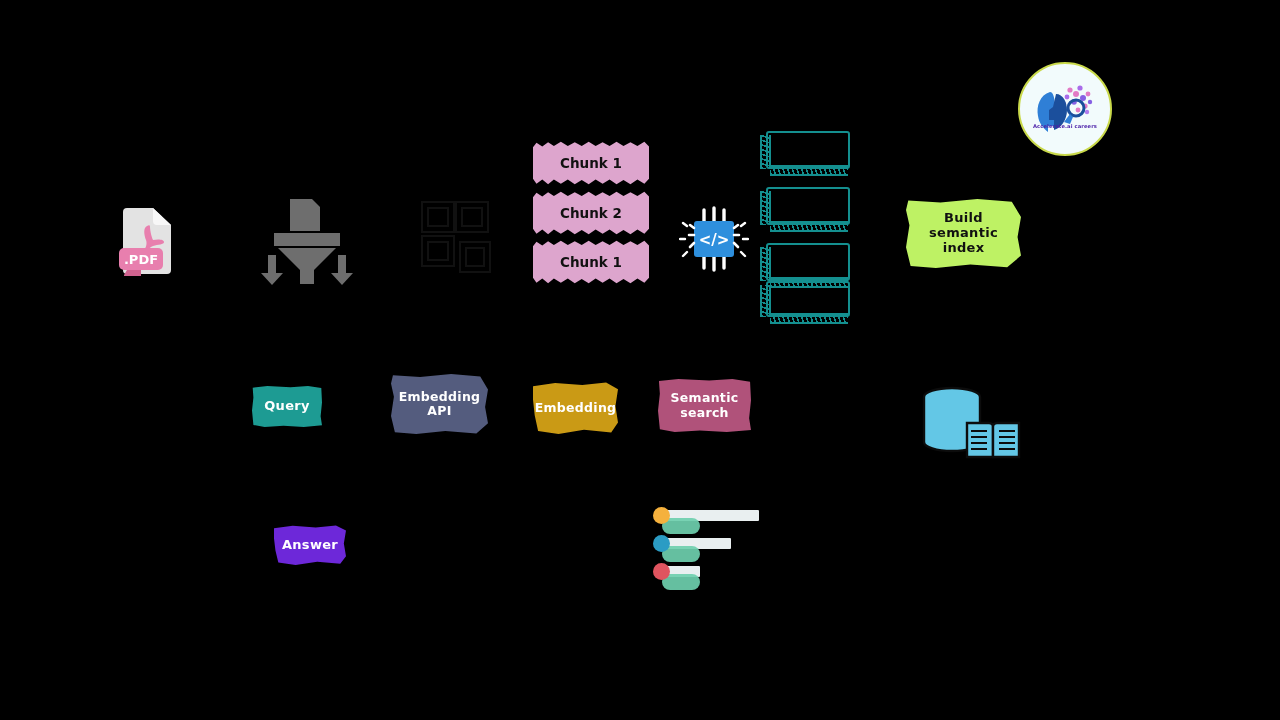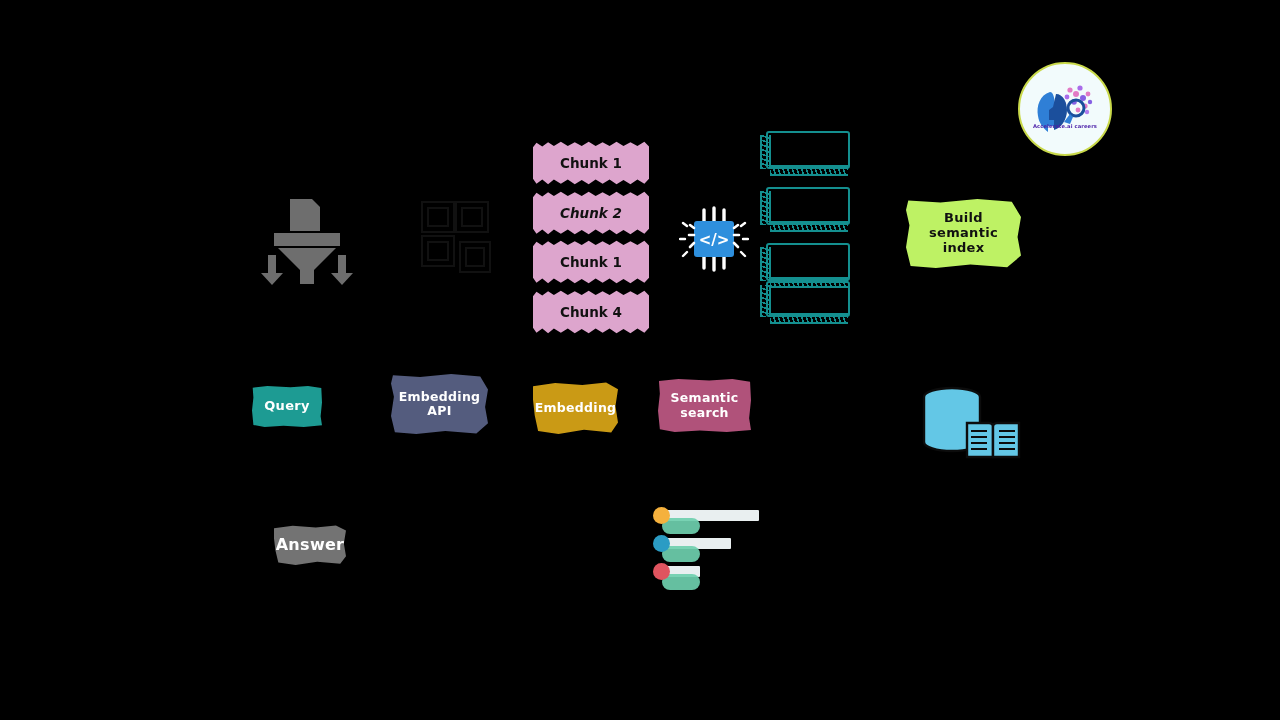--- a/index.html
+++ b/index.html
@@ -108,20 +108,30 @@
     color: #4b1fa8;
     font-weight: 700;
     font-family: "DejaVu Sans", sans-serif;
   }
 </style>
 </head>
 <body>
 
 <div class="stage">
 
+  <div class="abs" style="left:119px; top:206px; width:56px; height:70px;">
+    <svg viewBox="0 0 56 70" width="56" height="70">
+      <path d="M4 6 a4 4 0 0 1 4-4 h26 l18 17 v45 a4 4 0 0 1-4 4 h-40 a4 4 0 0 1-4-4 z" fill="#e3e3e3"></path>
+      <path d="M34 2 l18 17 h-14 a4 4 0 0 1-4-4 z" fill="#f7f7f7"></path>
+      <path d="M28 20 c-4 2 -3 9 -1 14 c2 5 -2 12 -6 14 c-3 2 -1 5 2 3 c4 -3 6 -9 11 -11 c5 -2 11 -1 11 -4 c0 -3 -7 -3 -11 -2 c-2 -4 -3 -11 -3 -13 c0 -2 -1 -2 -3 -1 z" fill="#e87fae"></path>
+      <rect x="0" y="42" width="44" height="22" rx="5" fill="#e87fae"></rect>
+      <path d="M8 64 h14 v8 a3 3 0 0 1 -3 3 h-8 a6 6 0 0 1 -6 -6 z" fill="#d0638f"></path>
+      <text x="22" y="58" font-family="DejaVu Sans, sans-serif" font-size="13" font-weight="bold" fill="#ffffff" text-anchor="middle">.PDF</text>
+    </svg>
+  </div>
 
   <div class="abs" style="left:260px; top:193px; width:94px; height:92px;">
     <svg viewBox="0 0 94 92" width="94" height="92">
       <g fill="#6e6e6e">
         <path d="M30 6 h22 l8 8 v24 h-30 z"></path>
         <rect x="34" y="16" width="22" height="4"></rect>
         <rect x="34" y="24" width="22" height="4"></rect>
         <rect x="34" y="32" width="22" height="4"></rect>
         <rect x="14" y="40" width="66" height="13"></rect>
         <path d="M18 55 h58 l-22 22 v14 h-14 v-14 z"></path>
@@ -142,28 +152,25 @@
           <rect x="8" y="42" width="20" height="18"></rect>
         <rect x="40" y="42" width="30" height="30"></rect>
           <rect x="46" y="48" width="18" height="18"></rect>
       </g>
     </svg>
   </div>
 
   <div class="chunk chunk-torn" style="left:533px; top:140px; width:116px; height:46px;">
     <span>Chunk 1</span>
   </div>
-  <div class="chunk chunk-torn" style="left:533px; top:190px; width:116px; height:46px;font-style:italic;">
+  <div class="chunk chunk-torn" style="left:533px; top:190px; width:116px; height:46px;">
     <span>Chunk 2</span>
   </div>
   <div class="chunk chunk-torn" style="left:533px; top:239px; width:116px; height:46px;">
     <span>Chunk 1</span>
-  </div>
-  <div class="chunk chunk-torn" style="left:533px; top:289px; width:116px; height:46px;">
-    <span>Chunk 4</span>
   </div>
 
   <div class="abs" style="left:679px; top:204px; width:70px; height:70px;">
     <svg viewBox="0 0 70 70" width="70" height="70">
       <g stroke="#ffffff" stroke-width="3.4" stroke-linecap="round">
         <line x1="25" y1="6" x2="25" y2="20"></line>
           <line x1="35" y1="4" x2="35" y2="20"></line>
           <line x1="45" y1="6" x2="45" y2="20"></line>
         <line x1="25" y1="50" x2="25" y2="64"></line>
           <line x1="35" y1="50" x2="35" y2="66"></line>
@@ -270,21 +277,21 @@
           <line x1="56" y1="64" x2="72" y2="64"></line>
         <line x1="84" y1="46" x2="100" y2="46"></line>
           <line x1="84" y1="52" x2="100" y2="52"></line>
         <line x1="84" y1="58" x2="100" y2="58"></line>
           <line x1="84" y1="64" x2="100" y2="64"></line>
         <line x1="78" y1="38" x2="78" y2="72"></line>
       </g>
     </svg>
   </div>
 
-  <div class="sticky rough-c" style="left:274px; top:525px; width:72px; height:40px; background:#737373; font-size:16px;">
+  <div class="sticky rough-c" style="left:274px; top:525px; width:72px; height:40px; background:#6d28d9; font-size:13px;">
     <span class="lbl">Answer</span>
   </div>
 
   <div class="abs" style="left:650px; top:505px; width:110px; height:80px;">
     <div class="rank-row" style="left:0; top:0; width:110px; height:25px;">
       <div class="rank-bar-top" style="left:16px; top:5px; width:93px; background:#e9eff0;"></div>
       <div class="rank-bar-bot" style="left:12px; top:13px; width:38px; background:#6ecfae;"></div>
       <div class="rank-dot" style="left:3px; top:2px; width:17px; height:17px; background:#f5b13d;"></div>
     </div>
     <div class="rank-row" style="left:0; top:28px; width:110px; height:25px;">

